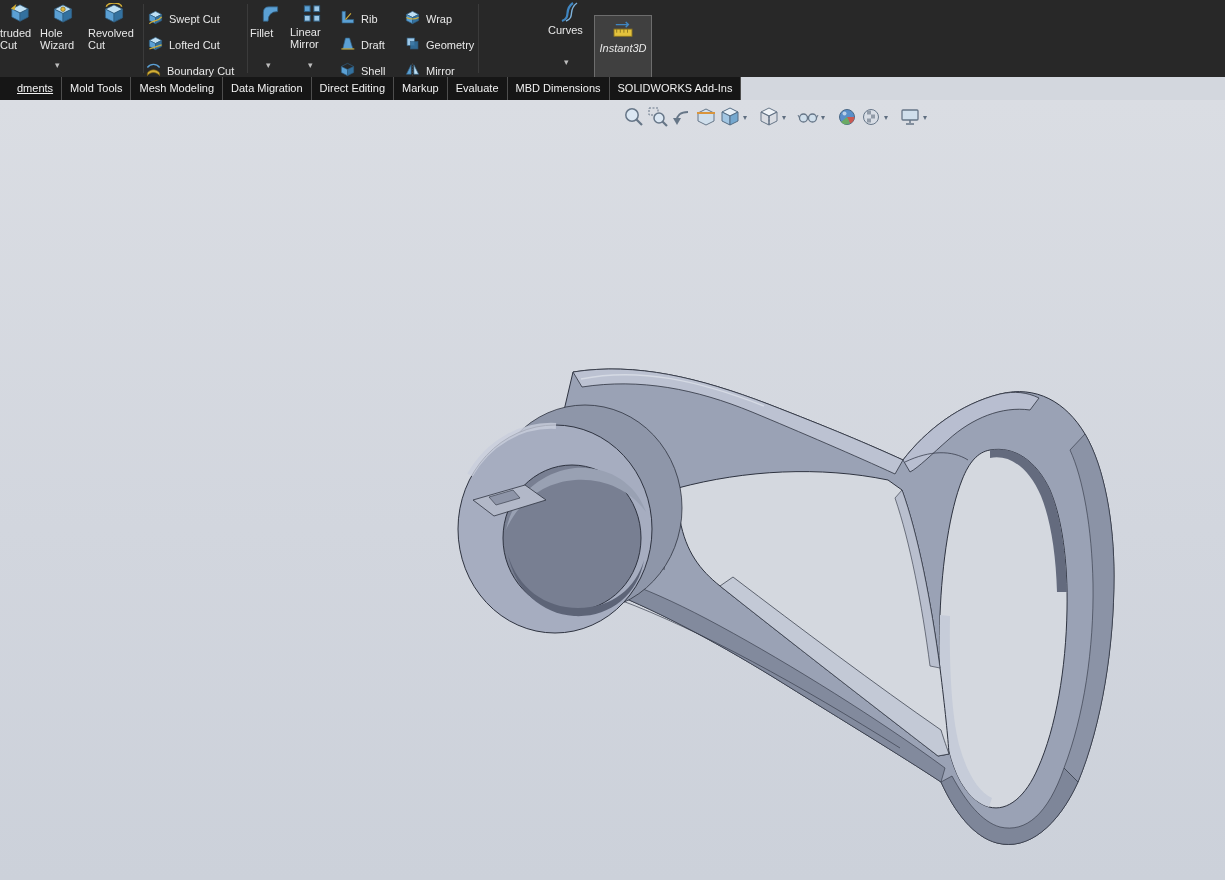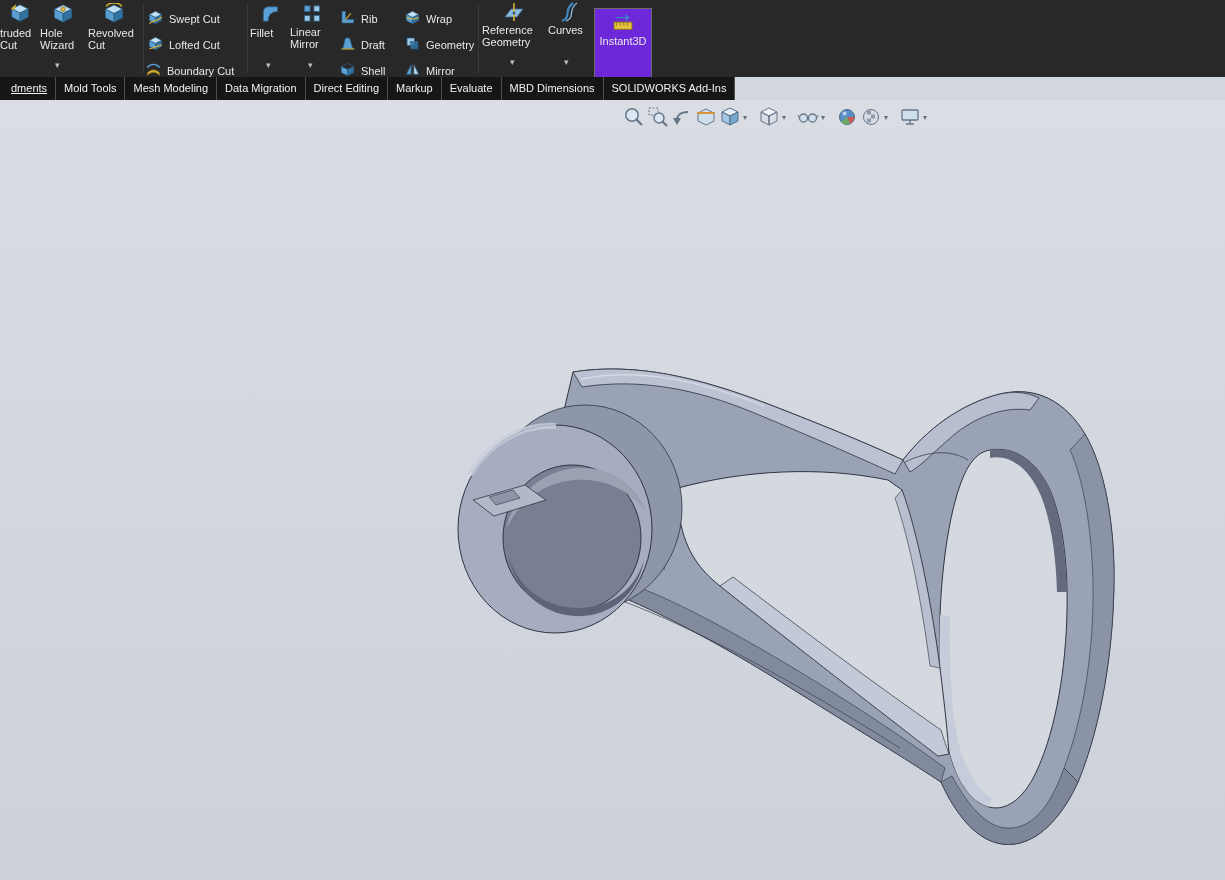--- a/index.html
+++ b/index.html
@@ -8,26 +8,26 @@
   .ribbon{position:absolute;top:0;left:0;width:1225px;height:77px;background:#282828;color:#e8e8e8;}
   .rbtn{position:absolute;top:0;height:77px;text-align:left;cursor:default;}
   .rbtn .ic{position:absolute;left:50%;transform:translateX(-50%);top:3px;}
   .lbl{position:absolute;width:100%;top:27px;font-size:11px;line-height:12px;color:#e8e8e8;}
   .srow{position:absolute;height:25px;display:flex;align-items:flex-end;}
   .srow .mic{margin-right:6px;display:flex;}
   .srow .slbl{font-size:11px;color:#e8e8e8;white-space:nowrap;}
   .caret{position:absolute;color:#bdbdbd;font-size:9px;line-height:9px;}
   .caret::after{content:"▾";}
   .rsep{position:absolute;top:4px;height:69px;width:1px;background:#3b3b3b;}
-  .instant{position:absolute;top:8px;height:75px;border:1px solid #6d6d6d;background:#6d28d9;text-align:center;}
+  .instant{position:absolute;top:15px;height:75px;border:1px solid #6d6d6d;background:#404040;text-align:center;font-style:italic;}
   
   .tabbar{position:absolute;top:77px;left:0;height:23px;display:flex;}
   .tab{background:#161616;color:#f2f2f2;font-size:11px;line-height:22px;padding:0 8px;
        border-right:1px solid #4e4e4e;white-space:nowrap;cursor:default;}
-  .tab:first-child{padding-left:11px;text-decoration:underline;}
+  .tab:first-child{padding-left:17px;text-decoration:underline;}
   
   .viewport{position:absolute;top:100px;left:0;width:1225px;height:780px;
     background:linear-gradient(180deg,#dadde3 0%,#d2d6de 55%,#ccd1da 100%);}
   .headsup{position:absolute;top:5px;left:622px;display:flex;align-items:center;}
   .hbtn{width:24px;height:24px;display:flex;align-items:center;justify-content:center;opacity:.9;}
   .hcaret{color:#5f6e80;font-size:8px;margin:0 1px;}
   .hcaret::after{content:"▾";}
   .gap{width:9px;}
   svg{display:block;}
   .model-svg{position:absolute;top:0;left:0;}
@@ -202,34 +202,20 @@
           <polygon points="2,18 9,4 9,18" fill="#5ba0d4" stroke="#2f5e82"></polygon>
           <polygon points="20,18 13,4 13,18" fill="#bfe0f4" stroke="#2f5e82"></polygon>
           <line x1="11" y1="2" x2="11" y2="20" stroke="#555" stroke-dasharray="2,2"></line>
         </svg>
     </span>
     <span class="slbl">Mirror</span>
   </div>
 
   <div class="rsep" style="left:478px"></div>
 
-  <div class="rbtn" style="left:482px;width:64px">
-    <span class="ic" style="top:1px">
-      <svg width="22" height="22" viewBox="0 0 22 22">
-          <polygon points="2,16 8,8 20,8 14,16" fill="#8fc1e6" stroke="#3a6b91" stroke-width=".8" opacity=".95"></polygon>
-          <line x1="11" y1="2" x2="11" y2="20" stroke="#d4af37" stroke-width="1.6"></line>
-          <circle cx="11" cy="12" r="1.5" fill="#2f5e82"></circle>
-        </svg>
-    </span>
-    <div class="lbl" style="top:24px">
-        <div>Reference</div>
-        <div>Geometry</div>
-      </div>
-    <span class="caret" style="left:28px;top:58px"></span>
-  </div>
 
   <div class="rbtn" style="left:548px;width:40px">
     <span class="ic" style="top:1px">
       <svg width="22" height="22" viewBox="0 0 22 22">
           <path d="M5,20 C15,16 6,9 16,2" stroke="#3f86c2" stroke-width="2.2" fill="none"></path>
           <path d="M9,20 C19,16 10,9 20,2" stroke="#7fb3dc" stroke-width="1.4" fill="none"></path>
         </svg>
     </span>
     <div class="lbl" style="top:24px">
         <div>Curves</div>

